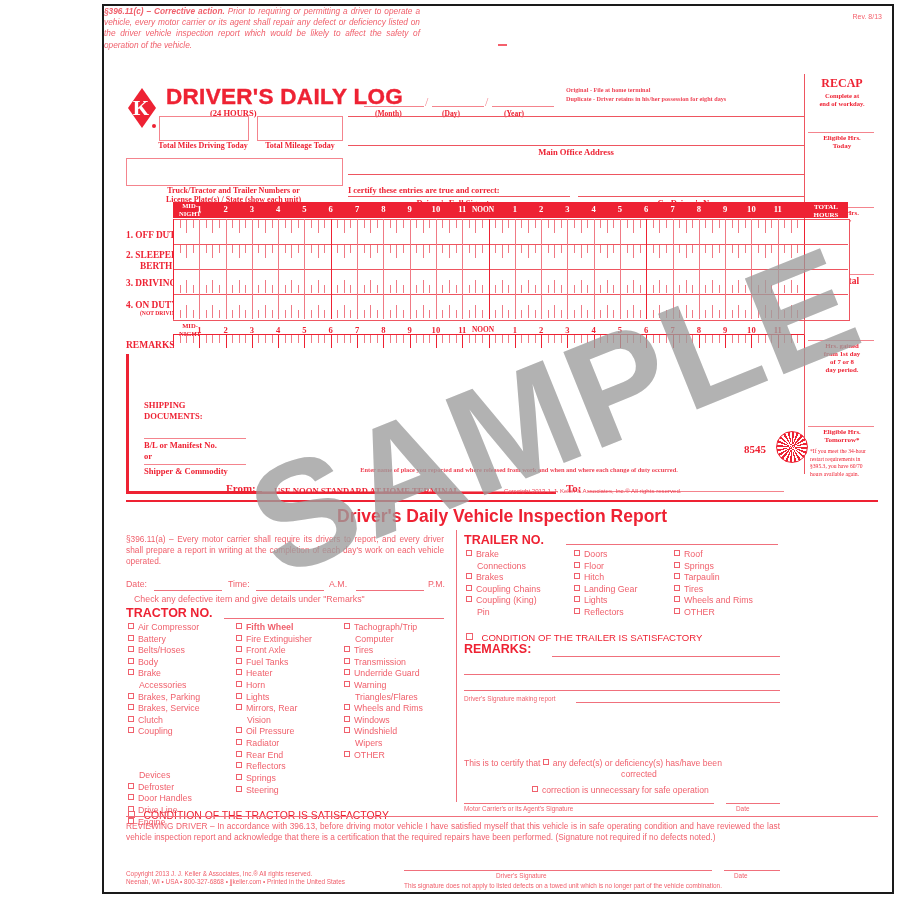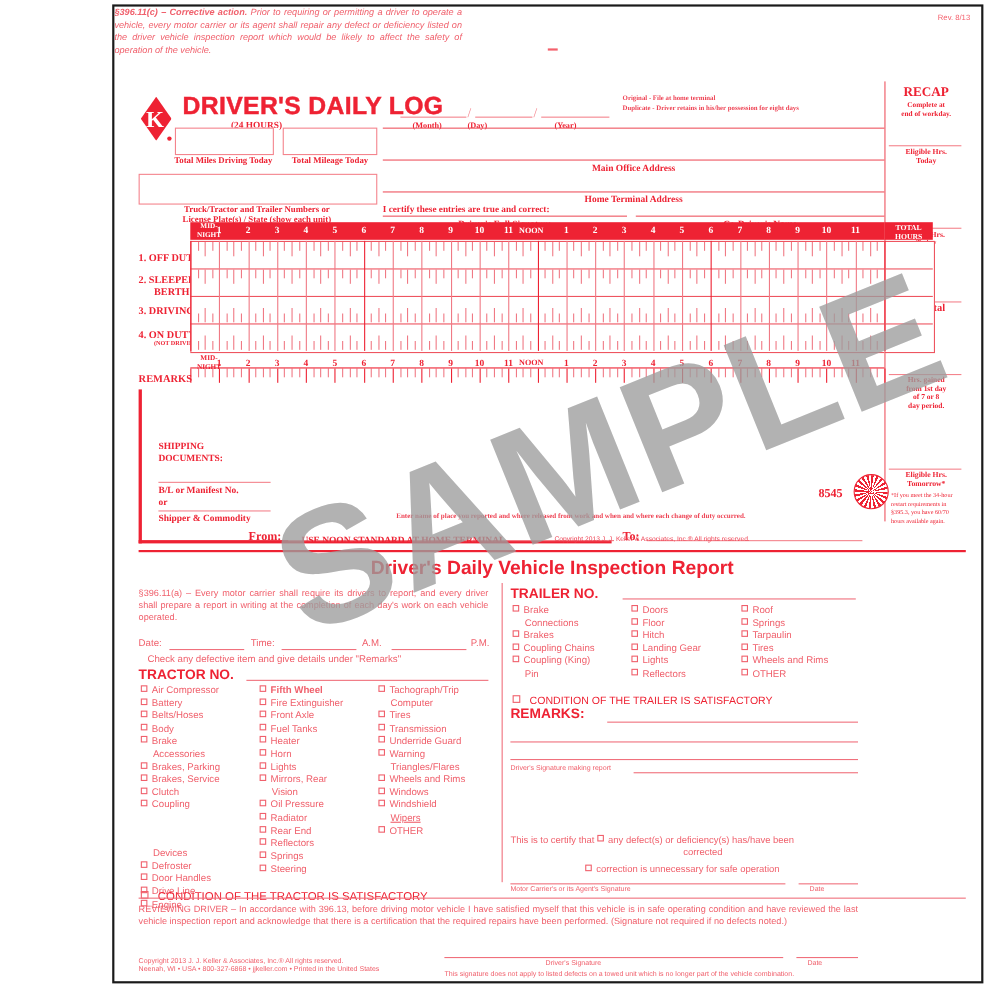--- a/index.html
+++ b/index.html
@@ -107,21 +107,21 @@
     <div class="title-ddl">DRIVER'S DAILY LOG</div>
     <div class="title-24">(24 HOURS)</div>
 
     <div class="date-slot">
       <div class="dline" style="left:0;width:60px;"></div>
       <div class="dline" style="left:68px;width:52px;"></div>
       <div class="dline" style="left:128px;width:62px;"></div>
       <div class="slash" style="left:61px;">/</div>
       <div class="slash" style="left:121px;">/</div>
       <div class="dlbl" style="left:11px;">(Month)</div>
-      <div class="dlbl" style="left:61px;font-family:Liberation Serif, serif;">(Day)</div>
+      <div class="dlbl" style="left:78px;font-family:Liberation Serif, serif;">(Day)</div>
       <div class="dlbl" style="left:140px;">(Year)</div>
     </div>
 
     <div class="orig-note">
       <div>Original - File at home terminal</div>
       <div>Duplicate - Driver retains in his/her possession for eight days</div>
     </div>
 
     <div class="boxfld" style="left:33px;top:42px;width:88px;height:23px;"></div>
     <div class="boxlbl" style="left:18px;top:67px;width:118px;">Total Miles Driving Today</div>
@@ -129,21 +129,20 @@
     <div class="boxlbl" style="left:124px;top:67px;width:100px;">Total Mileage Today</div>
 
     <div class="boxfld" style="left:0px;top:84px;width:215px;height:26px;"></div>
     <div class="boxlbl" style="left:0px;top:112px;width:215px;">Truck/Tractor and Trailer Numbers or</div>
     <div class="boxlbl" style="left:0px;top:121px;width:215px;">License Plate(s) / State (show each unit)</div>
 
     <div class="lnd" style="left:222px;top:42px;width:456px;"></div>
     <div class="lnd" style="left:222px;top:71px;width:456px;"></div>
     <div class="rlbl" style="left:222px;top:73px;width:456px;text-align:center;">Main Office Address</div>
     <div class="lnd" style="left:222px;top:100px;width:456px;"></div>
-    <div class="rlbl" style="left:222px;top:102px;width:456px;text-align:center;">Home Terminal Address</div>
     <div class="rlbl" style="left:222px;top:112px;font-size:8.4px;">I certify these entries are true and correct:</div>
     <div class="lnd" style="left:222px;top:122px;width:222px;"></div>
     <div class="lnd" style="left:452px;top:122px;width:226px;"></div>
     <div class="rlbl" style="left:222px;top:124px;width:222px;text-align:center;">Driver's Full Signature</div>
     <div class="rlbl" style="left:452px;top:124px;width:226px;text-align:center;">Co-Driver's Name</div>
   </div>
 
   <div class="recap">
     <div class="vline"></div>
     <div class="recap-t" style="top:2px;font-size:12px;">RECAP</div>
@@ -751,21 +750,21 @@
       <div class="ckitem" style="font-size: 8.8px;"><span class="chk"></span><span>Tachograph/Trip</span></div>
       <div class="ckitem" style="font-size: 8.8px; padding-left: 11px;">Computer</div>
       <div class="ckitem" style="font-size: 8.8px;"><span class="chk"></span><span>Tires</span></div>
       <div class="ckitem" style="font-size: 8.8px;"><span class="chk"></span><span>Transmission</span></div>
       <div class="ckitem" style="font-size: 8.8px;"><span class="chk"></span><span>Underride Guard</span></div>
       <div class="ckitem" style="font-size: 8.8px;"><span class="chk"></span><span>Warning</span></div>
       <div class="ckitem" style="font-size: 8.8px; padding-left: 11px;">Triangles/Flares</div>
       <div class="ckitem" style="font-size: 8.8px;"><span class="chk"></span><span>Wheels and Rims</span></div>
       <div class="ckitem" style="font-size: 8.8px;"><span class="chk"></span><span>Windows</span></div>
       <div class="ckitem" style="font-size: 8.8px;"><span class="chk"></span><span>Windshield</span></div>
-      <div class="ckitem" style="font-size: 8.8px; padding-left: 11px; text-decoration: underline;">Wipers</div>
+      <div class="ckitem" style="font-size: 8.8px; padding-left: 11px;">Wipers</div>
       <div class="ckitem" style="font-size: 8.8px;"><span class="chk"></span><span>OTHER</span></div>
     </div>
   <div class="abs" style="left:24px;top:799px;">
     <span class="chk big"></span>
     <span style="color:#ee2233;font-size:10.4px;font-family:'Liberation Sans',sans-serif;">CONDITION OF THE TRACTOR IS SATISFACTORY</span>
   </div>
 
   <div class="abs" style="left:352px;top:524px;width:1.2px;height:272px;background:#f0707c;"></div>
 
   <div class="sechead" style="position:absolute;left:360px;top:527px;">TRAILER NO.</div>

